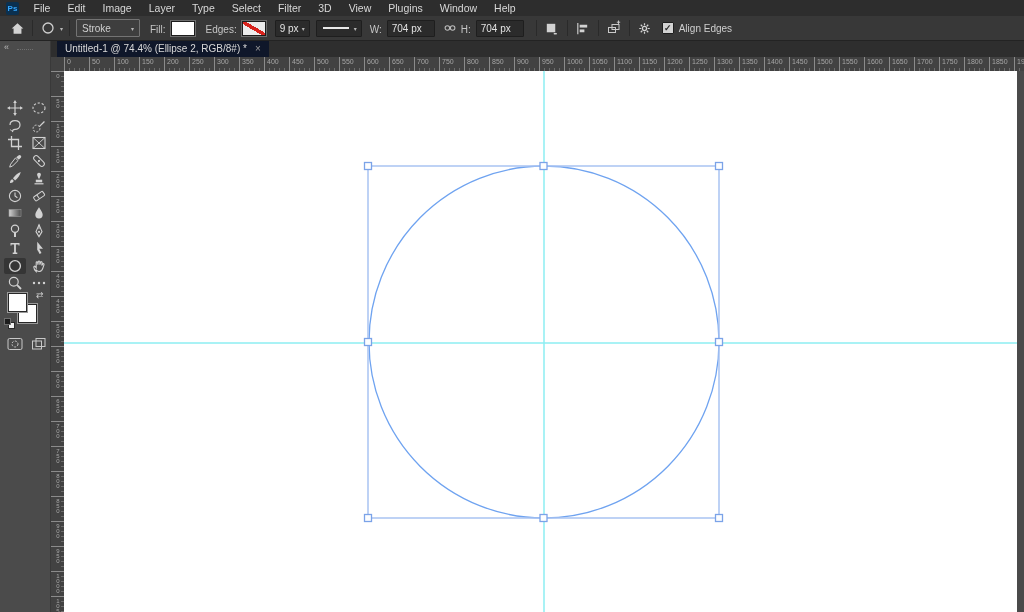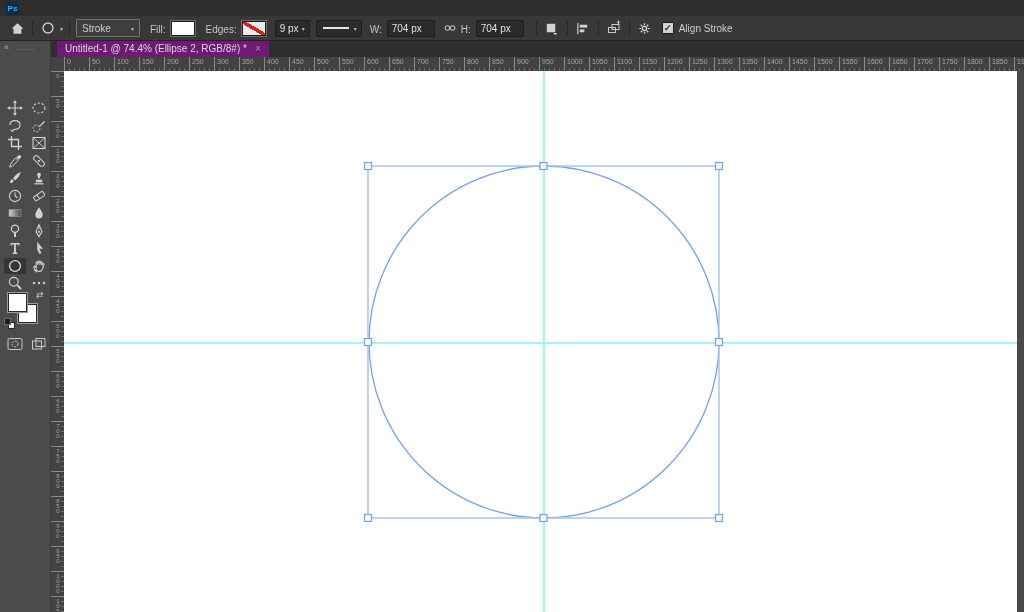--- a/index.html
+++ b/index.html
@@ -48,21 +48,21 @@
         justify-content:center;border-radius:2px}
   .tool.selected{background:#353535}
   .tool svg{display:block}
   .colorsq{position:absolute;background:#fff;border:1px solid #282828;
            box-shadow:0 0 0 1px #9a9a9a}
   .swap-icon{position:absolute;font-size:9px;color:#cfcfcf}
   .mini-default{position:absolute}
 
   
   .tabbar{left:50px;right:0;top:40px;height:17px;background:#2e2e2e}
-  .tab{position:absolute;left:7px;top:0;height:17px;background:#701a75;color:#d9d9d9;
+  .tab{position:absolute;left:7px;top:0;height:17px;background:#0f172a;color:#d9d9d9;
        font-size:10px;display:flex;align-items:center;padding:0 8px;gap:8px}
   .tab .close{color:#9a9a9a;font-size:10px}
 
   
   .ruler-corner{left:50px;top:57px;width:14px;height:14px;background:#424242;
                 border-right:1px solid #2a2a2a;border-bottom:1px solid #2a2a2a}
   .hruler{left:64px;top:57px;right:0;height:14px;
           background:repeating-linear-gradient(to right,#6c6c6c 0 1px,transparent 1px 5px)
                      left bottom/100% 3px no-repeat,#424242;
           border-bottom:1px solid #2a2a2a;overflow:hidden}
@@ -79,20 +79,34 @@
   
   .canvas-white{left:64px;top:71px;width:953px;bottom:0;background:#ffffff}
   .pasteboard{left:1017px;top:71px;right:0;bottom:0;background:#4a4a4a}
   #canvas-svg{left:64px;top:71px;z-index:5}
 </style>
 </head>
 <body>
 
 <div class="abs menubar">
   <div class="ps-logo">Ps</div>
+  <div id="menu-items" style="display:flex">
+      <span class="menu-item">File</span>
+      <span class="menu-item">Edit</span>
+      <span class="menu-item">Image</span>
+      <span class="menu-item">Layer</span>
+      <span class="menu-item">Type</span>
+      <span class="menu-item">Select</span>
+      <span class="menu-item">Filter</span>
+      <span class="menu-item">3D</span>
+      <span class="menu-item">View</span>
+      <span class="menu-item">Plugins</span>
+      <span class="menu-item">Window</span>
+      <span class="menu-item">Help</span>
+    </div>
 </div>
 
 <div class="abs optionsbar">
   <div class="obicon" style="margin-left:8px">
     <svg width="15" height="15" viewBox="0 0 16 16">
         <path d="M8 2.5L1.8 8h2v5.5h8.4V8h2z" fill="#d2d2d2"></path>
       </svg>
   </div>
   <div class="ob-sep"></div>
   <div class="obicon">
@@ -159,21 +173,21 @@
   <div class="ob-sep"></div>
   <div class="obicon">
     <svg width="15" height="15" viewBox="0 0 16 16">
         <circle cx="8" cy="8" r="2.2" fill="none" stroke="#d2d2d2" stroke-width="1.3"></circle>
         <path d="M8 2.4v2.2M8 11.4v2.2M2.4 8h2.2M11.4 8h2.2M4 4l1.6 1.6M10.4 10.4L12 12M12 4l-1.6 1.6M5.6 10.4L4 12" stroke="#d2d2d2" stroke-width="1.3"></path>
       </svg>
   </div>
   <div class="checkbox" style="margin-left:8px">
     <span>✓</span>
   </div>
-  <span>Align Stroke</span>
+  <span>Align Edges</span>
 </div>
 
 <div class="abs toolbar">
   <div class="tb-collapse">«</div>
   <div class="tb-grip"></div>
   <div id="tool-grid">
       <div class="tool" style="left: 4px; top: 60px;">
         <svg width="16" height="16" viewBox="0 0 16 16">
           <path d="M8 2.5v11M2.5 8h11" stroke="#d2d2d2" stroke-width="1.2" fill="none"></path>
           <path d="M8 0l1.8 3H6.2zM8 16l1.8-3H6.2zM0 8l3-1.8v3.6zM16 8l-3-1.8v3.6z" fill="#d2d2d2"></path>

